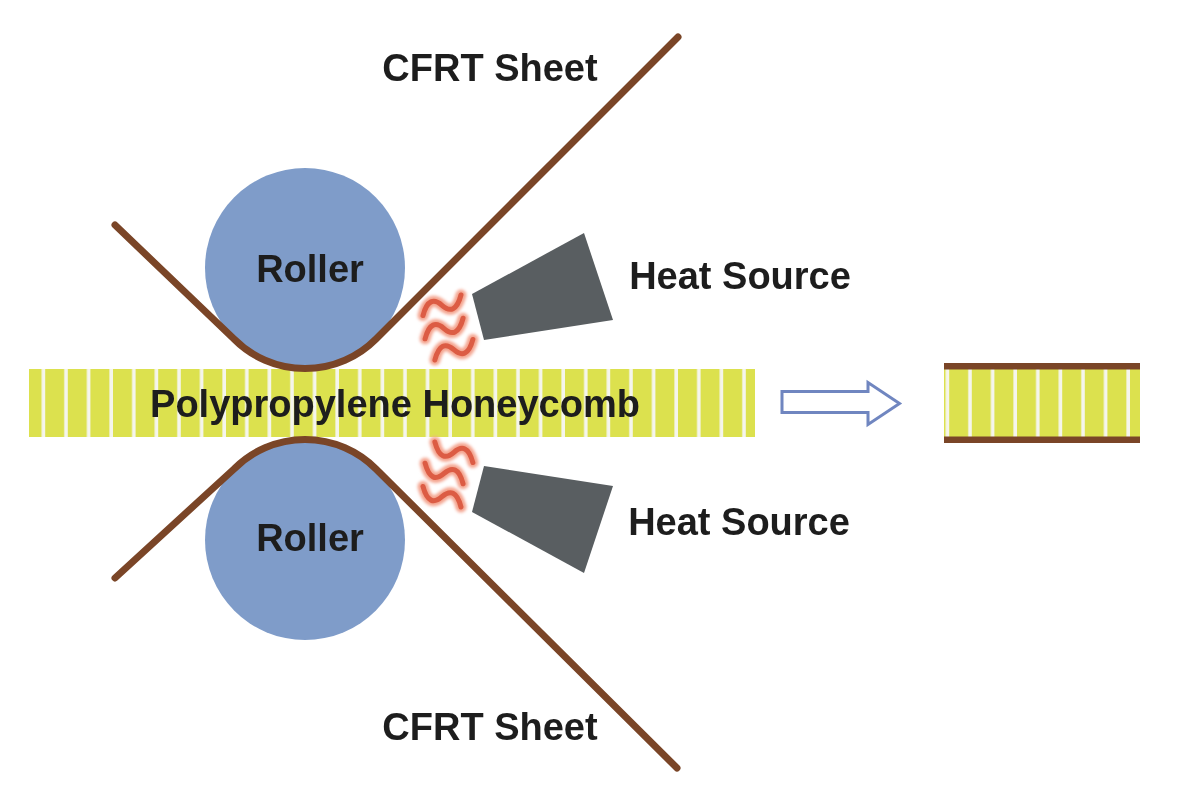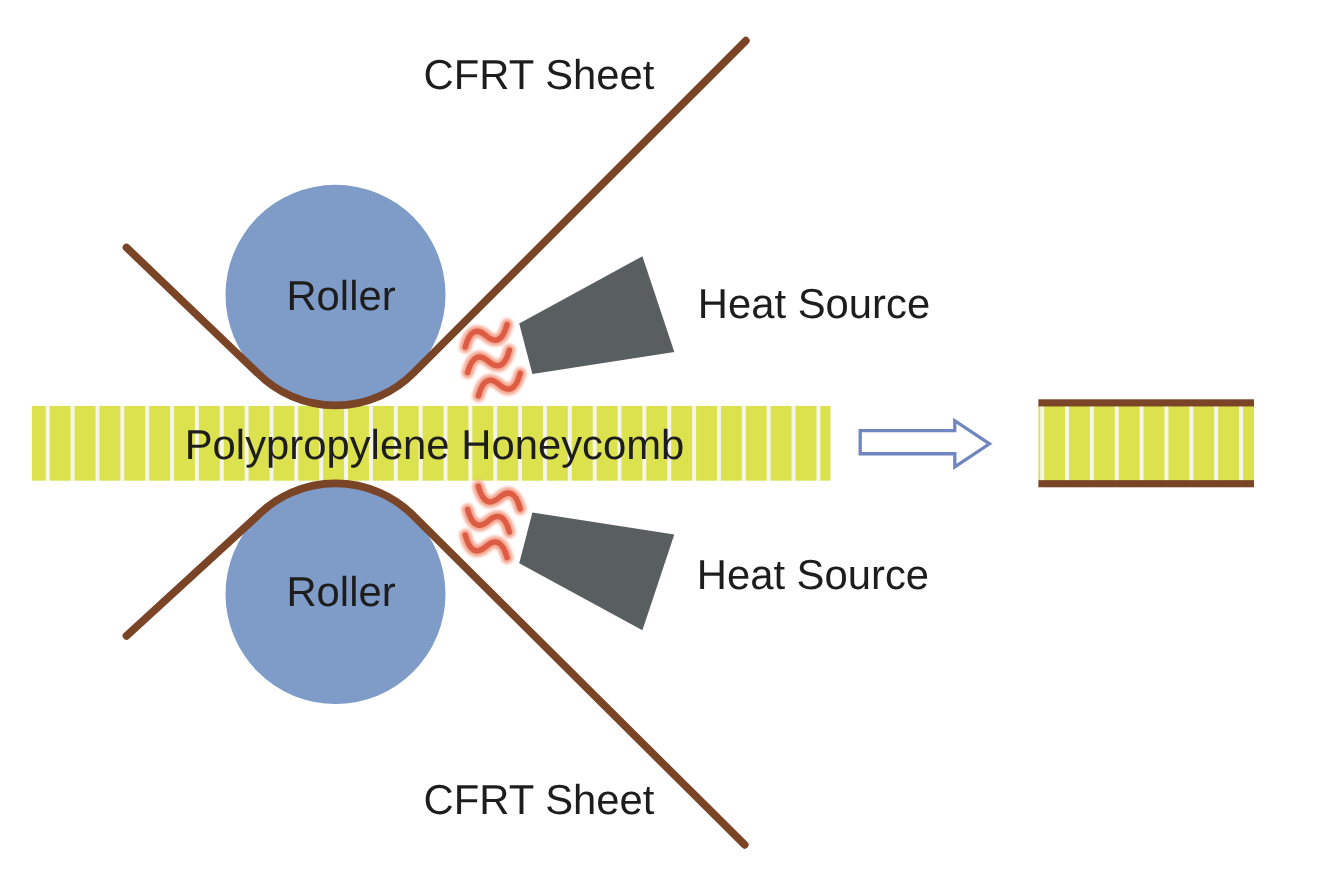--- a/index.html
+++ b/index.html
@@ -2,20 +2,21 @@
 <html><head>
 <meta charset="utf-8">
 <style>
   html,body{margin:0;padding:0;background:#ffffff;}
   .canvas{
     position:relative;
     width:1140px;height:800px;
     background:#8b5cf6;
     font-family:"Liberation Sans", sans-serif;
     overflow:hidden;
+    font-weight:bold;
   }
   svg{display:block;}
   .label{
     fill:#1d1d1d;
     font-size:38px;
     font-family:"Liberation Sans", sans-serif;
   }
   .wave-glow{stroke:#f4a48f;stroke-width:11;fill:none;stroke-linecap:round;}
   .wave-core{stroke:#dc5c44;stroke-width:5;fill:none;stroke-linecap:round;}
 </style>

